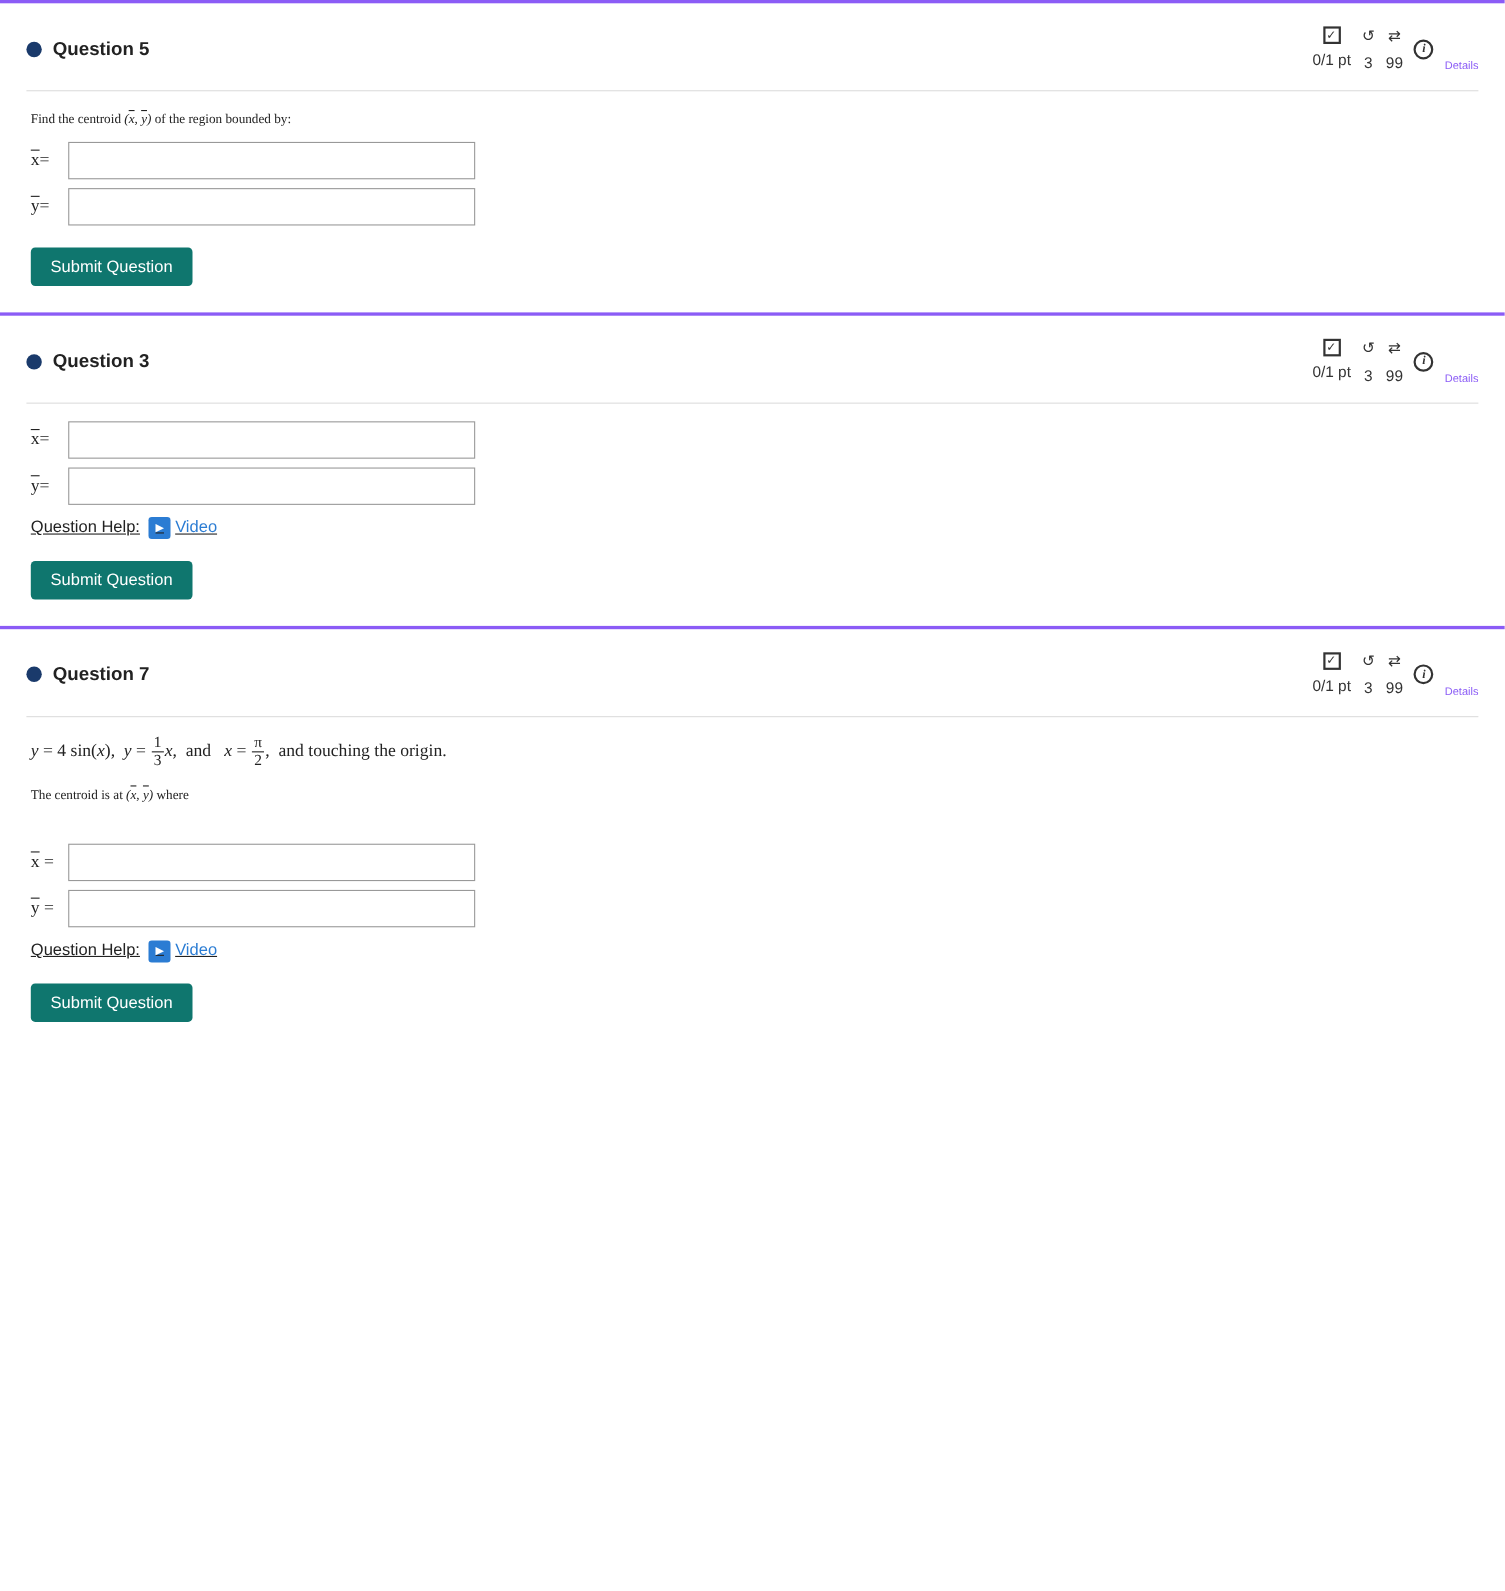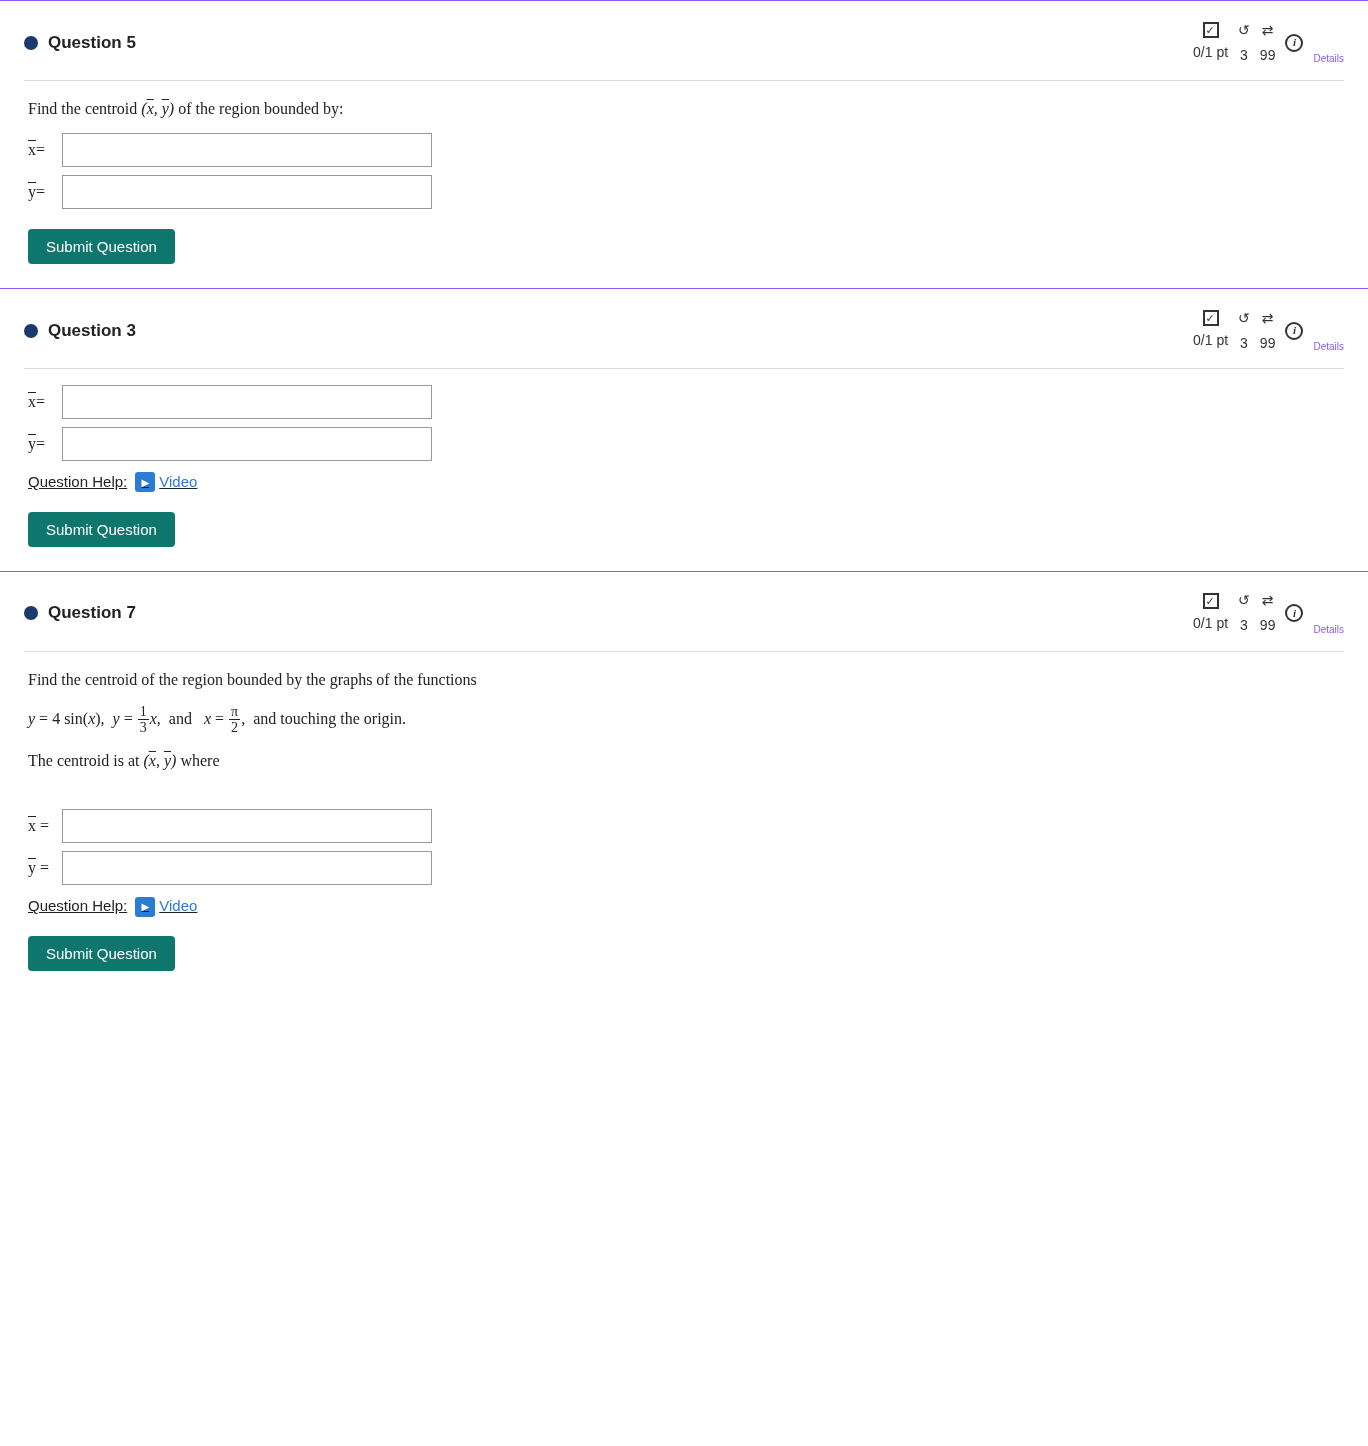--- a/index.html
+++ b/index.html
@@ -9,21 +9,21 @@
       color: #222;
       font-size: 16px;
       line-height: 1.5;
     }
     .page-container {
       max-width: 1368px;
       margin: 0 auto;
       padding: 0;
     }
     .question-block {
-      border-top: 1px solid #8b5cf6;
+      border-top: 3px solid #8b5cf6;
       padding: 18px 24px 24px 24px;
     }
     .question-header {
       display: flex;
       align-items: center;
       justify-content: space-between;
       margin-bottom: 14px;
     }
     .question-title {
       display: flex;
@@ -65,21 +65,21 @@
     .separator {
       border: none;
       border-top: 1px solid #ddd;
       margin: 0 0 16px 0;
     }
     .question-body {
       padding: 0 4px;
     }
     .question-text {
       font-family: Georgia, serif;
-      font-size: 16px;
+      font-size: 12px;
       margin-bottom: 12px;
     }
     .math-line {
       font-family: Georgia, serif;
       font-size: 16px;
       margin-bottom: 14px;
     }
     .input-row {
       display: flex;
       align-items: center;
@@ -320,23 +320,20 @@
           <span>99</span>
         </span>
         <span class="meta-item">
           <span class="icon-info">i</span>
         </span>
         <a href="#" class="details-link">Details</a>
       </div>
     </div>
     <hr class="separator">
     <div class="question-body">
-      <p class="question-text">
-        Find the centroid of the region bounded by the graphs of the functions
-      </p>
       <p class="math-line">
         <span class="math-expr">y</span> = 4 sin(<span class="math-expr">x</span>),&nbsp;
         <span class="math-expr">y</span> = <span class="frac">
             <span class="num">1</span>
             <span class="den">3</span>
           </span><span class="math-expr">x</span>,&nbsp; and &nbsp;
         <span class="math-expr">x</span> = <span class="frac">
             <span class="num">π</span>
             <span class="den">2</span>
           </span>,&nbsp; and touching the origin.

